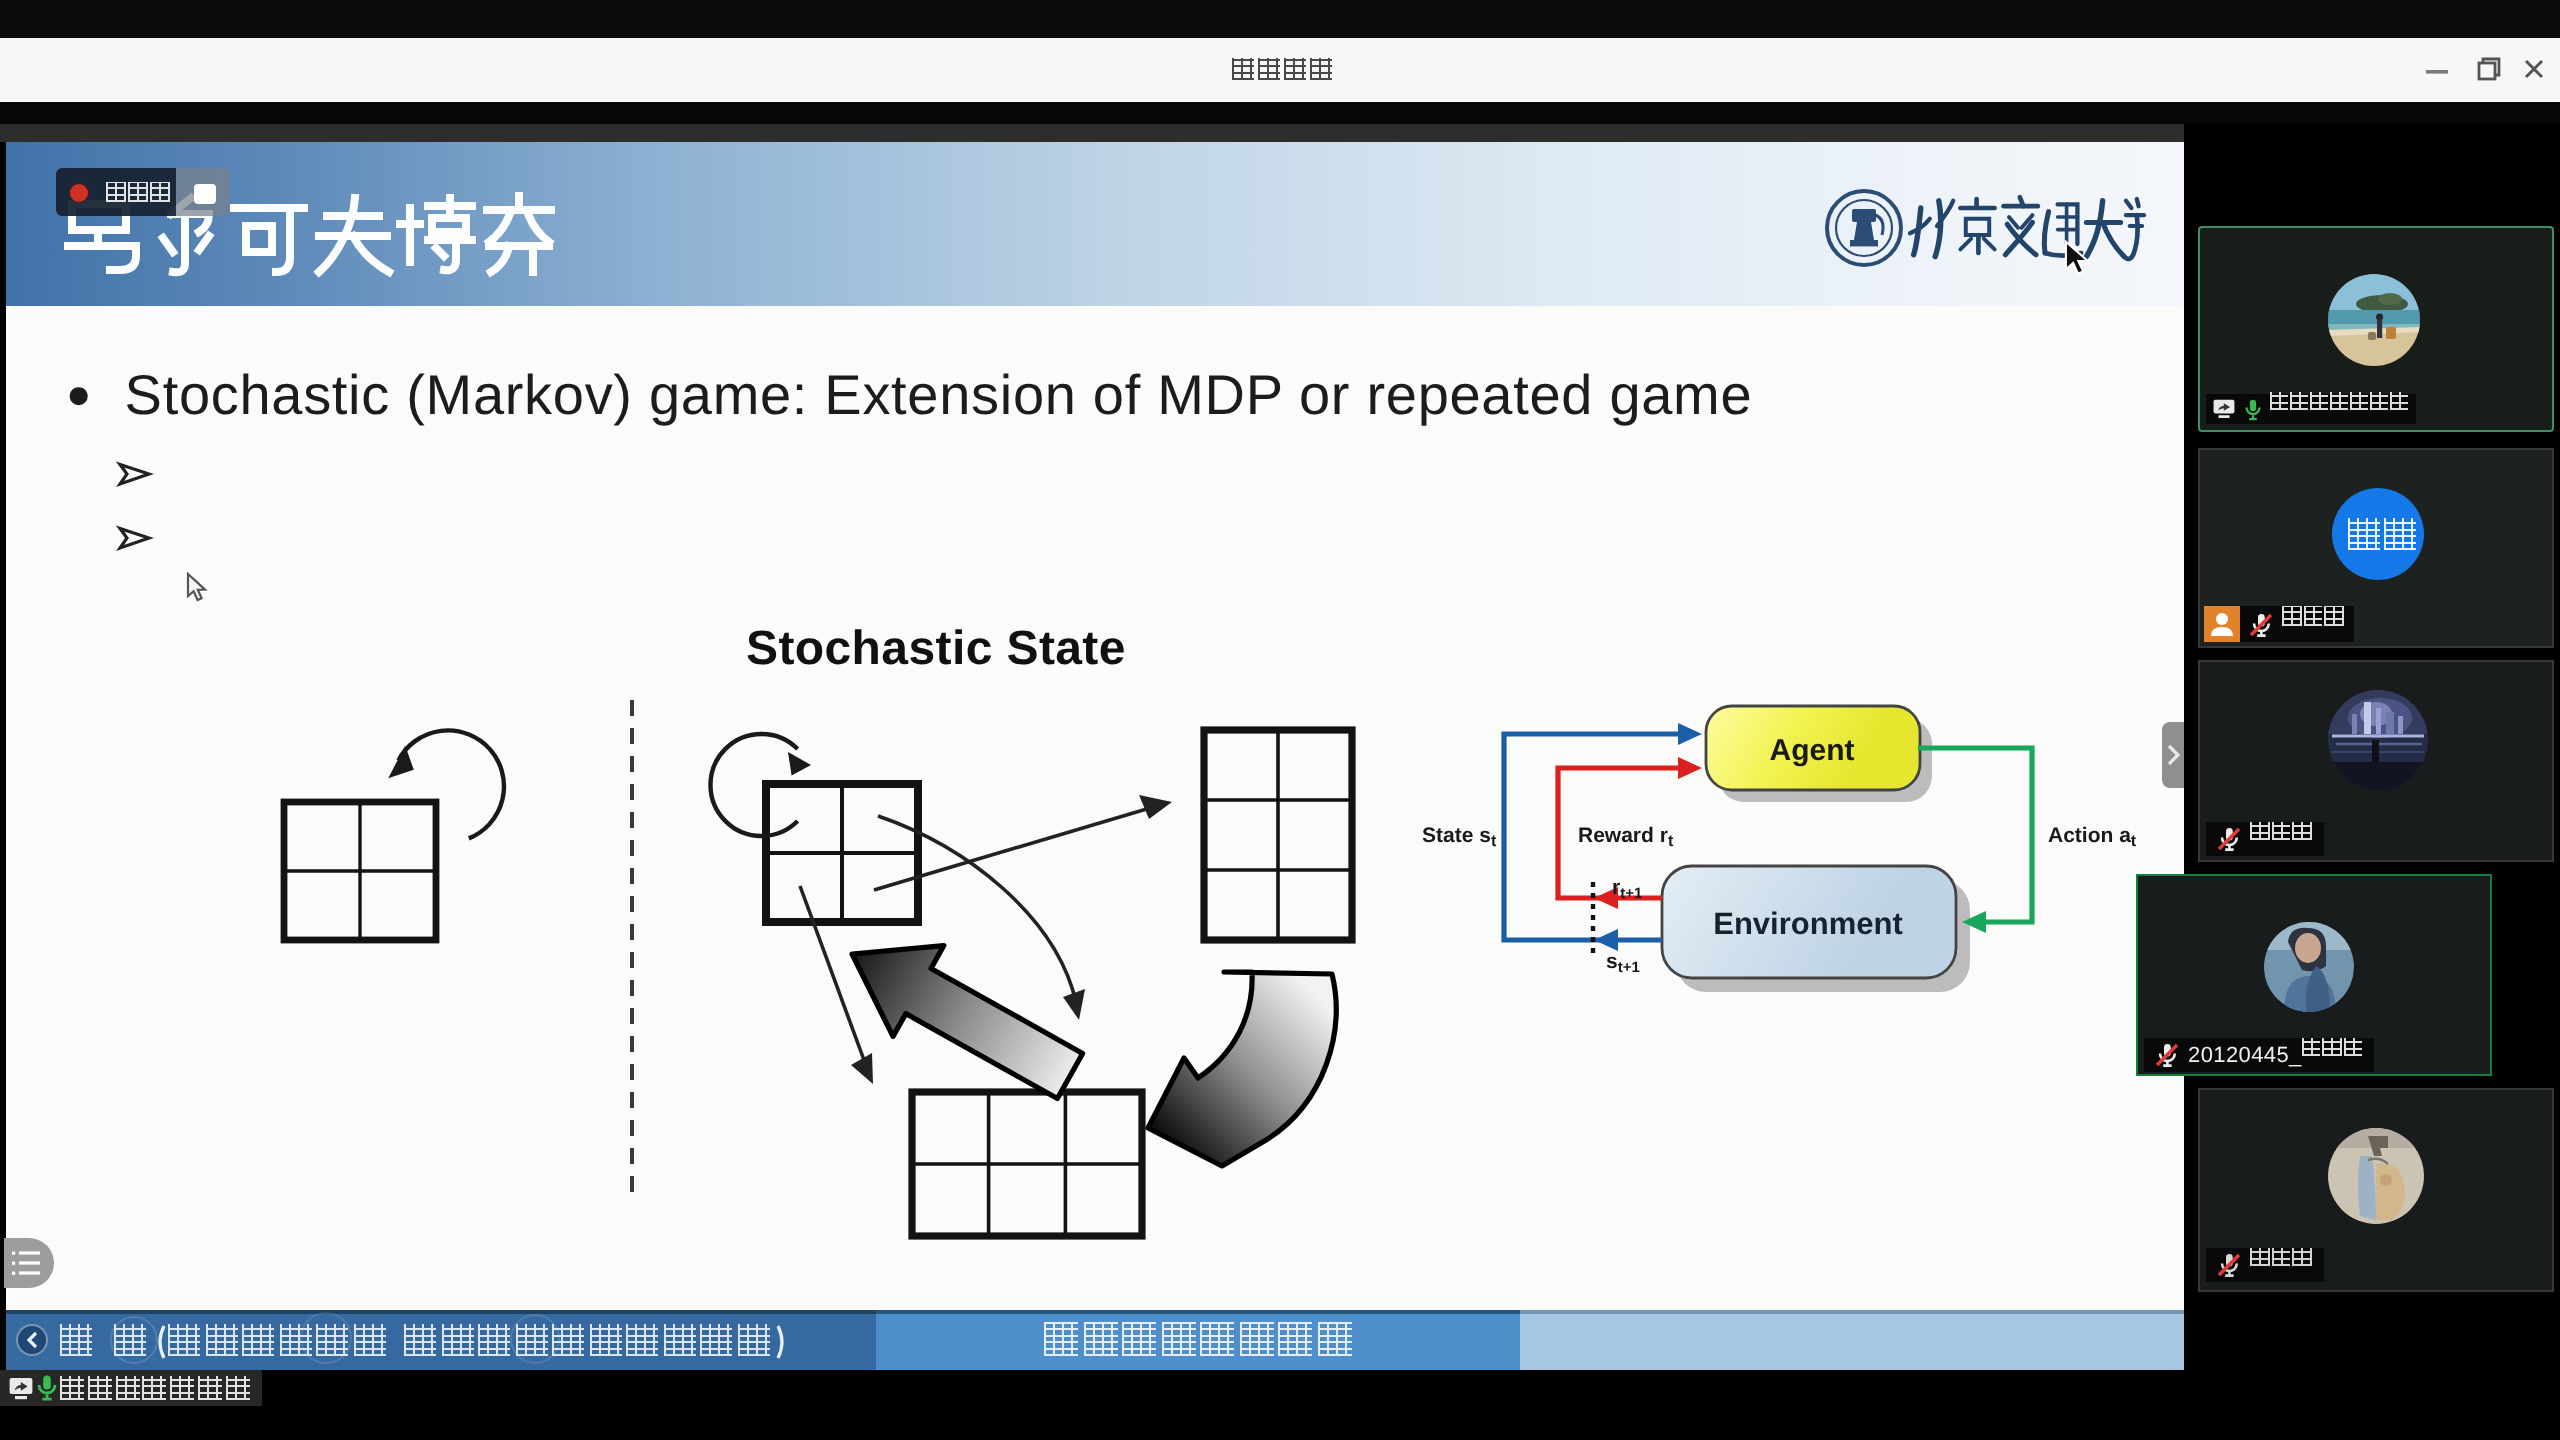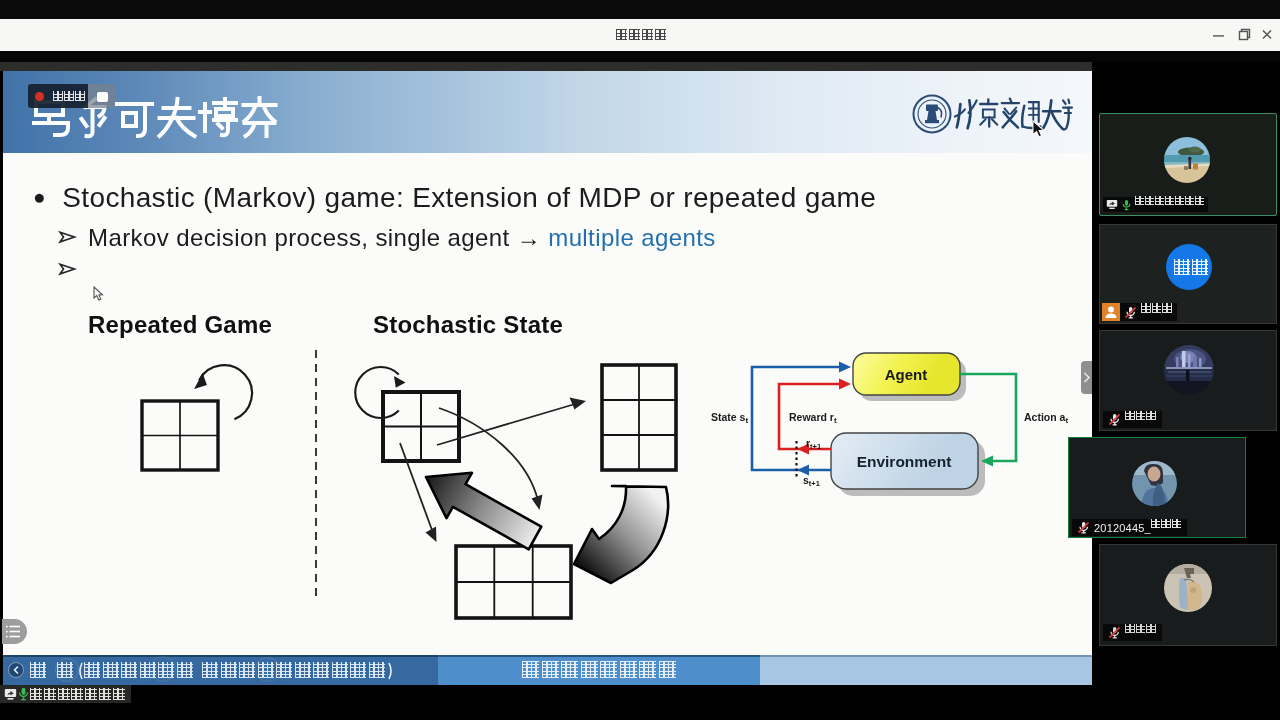--- a/index.html
+++ b/index.html
@@ -141,29 +141,27 @@
   </svg>
 
   <svg class="abs" style="left:1029px;top:49px" width="14" height="19" viewBox="0 0 16 22">
         <path d="M1 1 L1 17 L5.2 13.3 L8 19.5 L11 18.2 L8.2 12.2 L13.5 12 Z" fill="#111" stroke="#fff" stroke-width="1.2"></path>
       </svg>
 
   <div class="abs" style="left:30px;top:111px;font-size:28px;letter-spacing:.35px;color:#1c1c1c;white-space:nowrap"><span style="font-size:21px;vertical-align:3px">●</span>&nbsp;&nbsp;Stochastic (Markov) game: Extension of MDP or repeated game</div>
   <svg class="abs" style="left:55px;top:158px" width="19" height="16" viewBox="0 0 19 16">
         <path d="M2 3.2 L16.5 8 L2 13 L5.5 8 Z" fill="none" stroke="#222" stroke-width="1.6"></path>
       </svg>
-  <div class="abs" style="left:85px;top:153px;font-size:24px;letter-spacing:.4px;color:#1c1c1c;white-space:nowrap">Markov decision process, single agent <span style="font-family:'Liberation Sans'">→</span> <span style="color:#2470ae">multiple agents</span></div>
   <svg class="abs" style="left:55px;top:190px" width="19" height="16" viewBox="0 0 19 16">
         <path d="M2 3.2 L16.5 8 L2 13 L5.5 8 Z" fill="none" stroke="#222" stroke-width="1.6"></path>
       </svg>
   <svg class="abs" style="left:90px;top:215px" width="12" height="16" viewBox="0 0 12 16">
         <path d="M1 1 L1 12 L3.8 9.6 L5.8 14 L7.8 13.1 L5.9 8.9 L9.5 8.8 Z" fill="#f5f5f5" stroke="#555" stroke-width="1.1"></path>
       </svg>
 
-  <div class="abs" style="left:85px;top:240px;font-size:24px;font-weight:bold;color:#101010;letter-spacing:.2px">Repeated Game</div>
   <div class="abs" style="left:370px;top:240px;font-size:24px;font-weight:bold;color:#101010;letter-spacing:.2px">Stochastic State</div>
   <svg class="abs" id="diagram" style="left:0;top:82px" width="1089" height="503" viewBox="0 0 1089 503">
     <defs>
       <linearGradient id="gArr1" gradientUnits="userSpaceOnUse" x1="532" y1="385" x2="423" y2="324">
         <stop offset="0" stop-color="#ececec"></stop>
             <stop offset="0.5" stop-color="#8a8a8a"></stop>
             <stop offset="1" stop-color="#161616"></stop>
       </linearGradient>
       <linearGradient id="gArr2" gradientUnits="userSpaceOnUse" x1="650" y1="340" x2="578" y2="412">
         <stop offset="0" stop-color="#f2f2f2"></stop>

